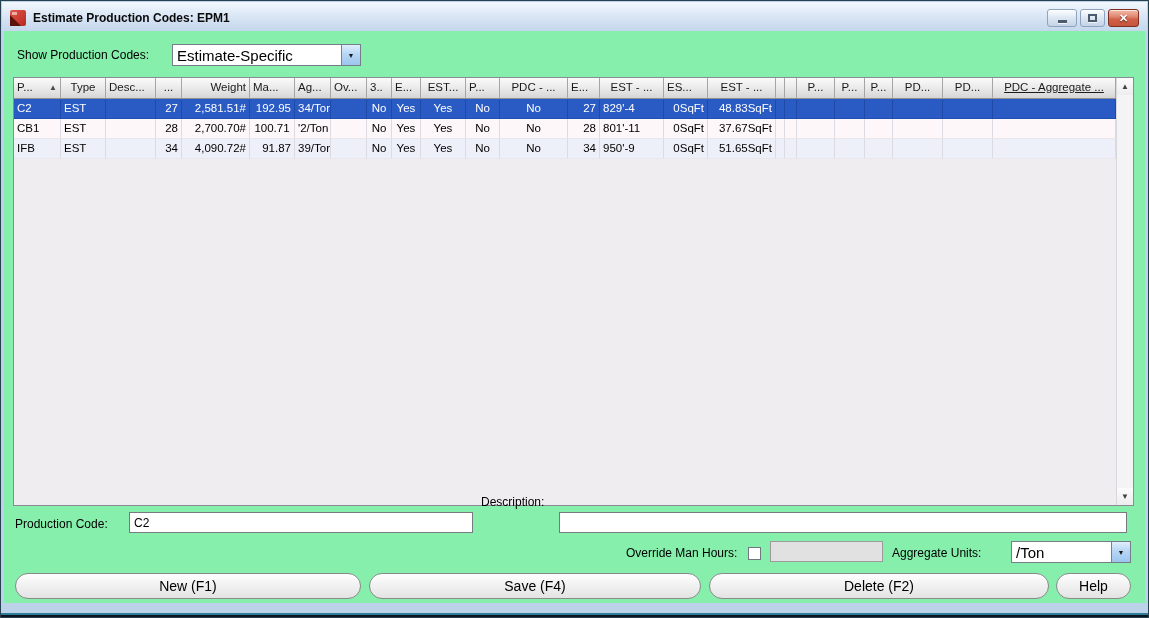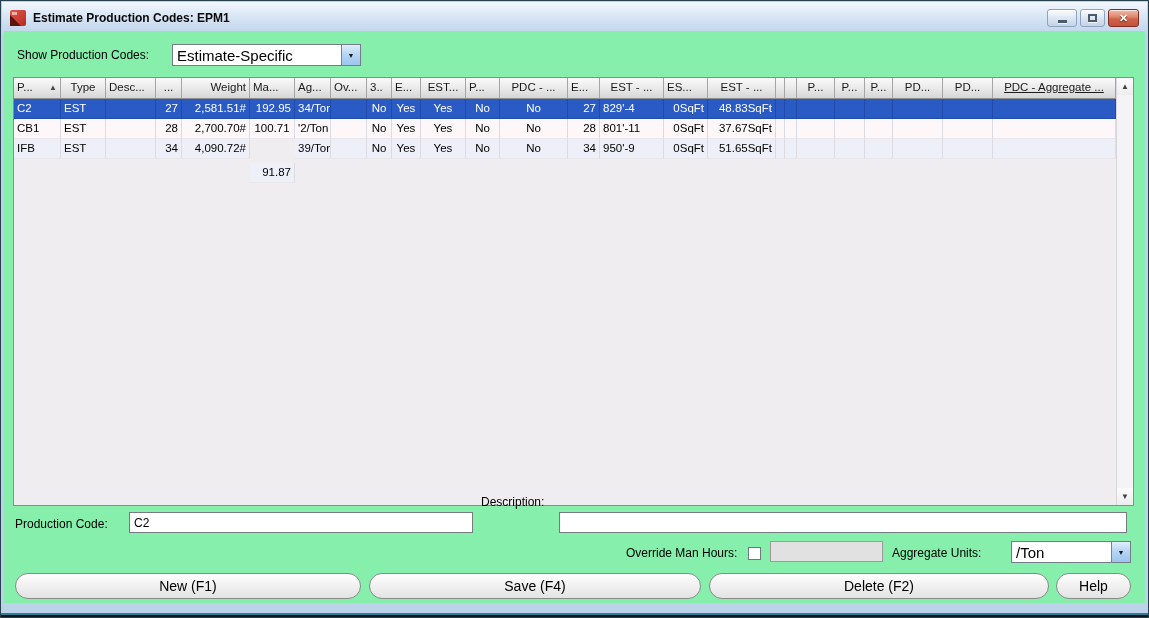--- a/index.html
+++ b/index.html
@@ -246,21 +246,21 @@
               <div class="gcell" style="width: 50px; text-align: left;"></div>
               <div class="gcell" style="width: 50px; text-align: left;"></div>
               <div class="gcell" style="flex: 1 1 0%; text-align: left;"></div>
             </div>
             <div class="grow blue">
               <div class="gcell" style="width: 47px; text-align: left;">IFB</div>
               <div class="gcell" style="width: 45px; text-align: left;">EST</div>
               <div class="gcell" style="width: 50px; text-align: left;"></div>
               <div class="gcell" style="width: 26px; text-align: right;">34</div>
               <div class="gcell" style="width: 68px; text-align: right;">4,090.72#</div>
-              <div class="gcell" style="width: 45px; text-align: right; margin-top: 24px;">91.87</div>
+              <div class="gcell" style="width: 45px; text-align: right;">91.87</div>
               <div class="gcell" style="width: 36px; text-align: right;">39/Ton</div>
               <div class="gcell" style="width: 36px; text-align: right;"></div>
               <div class="gcell" style="width: 25px; text-align: center;">No</div>
               <div class="gcell" style="width: 29px; text-align: center;">Yes</div>
               <div class="gcell" style="width: 45px; text-align: center;">Yes</div>
               <div class="gcell" style="width: 34px; text-align: center;">No</div>
               <div class="gcell" style="width: 68px; text-align: center;">No</div>
               <div class="gcell" style="width: 32px; text-align: right;">34</div>
               <div class="gcell" style="width: 64px; text-align: left;">950'-9</div>
               <div class="gcell" style="width: 44px; text-align: right;">0SqFt</div>

